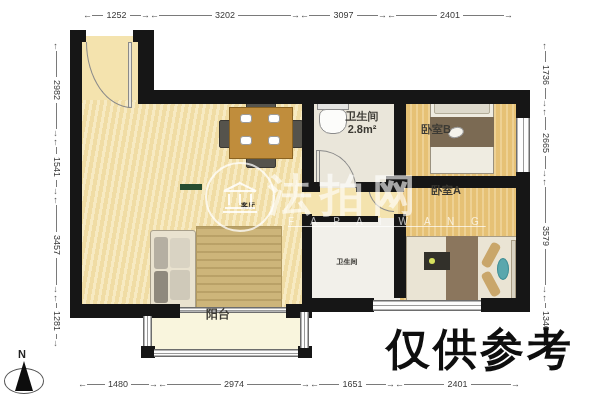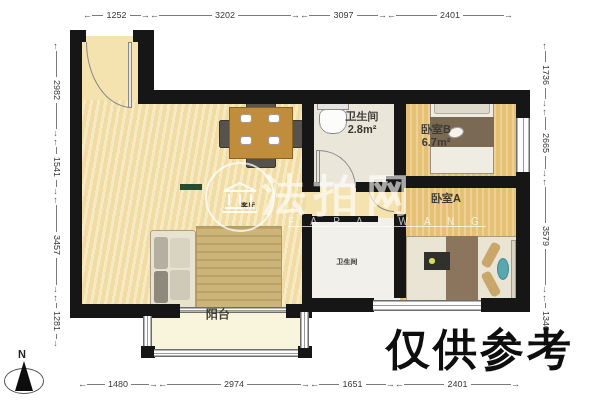--- a/index.html
+++ b/index.html
@@ -138,43 +138,42 @@
   <div class="wall" style="left:298px;top:346px;width:14px;height:12px;"></div>
   <div class="win-v" style="left:300px;top:312px;width:9px;height:36px;"></div>
 
   <div class="room-label tiny" style="left:233px;top:202px;width:30px;">客厅</div>
   <div class="room-label" style="left:322px;top:110px;width:80px;">
     <div>卫生间</div>
     <div class="area">2.8m²</div>
   </div>
   <div class="room-label" style="left:398px;top:123px;width:76px;">
     <div>卧室B</div>
-    <div class="area">6.7m²</div>
-  </div>
-  <div class="room-label" style="left:412px;top:192px;width:68px;">
+  </div>
+  <div class="room-label" style="left:412px;top:184px;width:68px;">
     <div>卧室A</div>
   </div>
   <div class="room-label tiny" style="left:326px;top:258px;width:42px;">卫生间</div>
   <div class="room-label" style="left:180px;top:308px;width:76px;font-size:12px;">
     <div>阳台</div>
   </div>
 
   <div class="wm-circle" style="left:205px;top:162px;">
     <svg width="38" height="32" viewBox="0 0 38 32">
       <g stroke="rgba(255,255,255,0.85)" stroke-width="2" fill="none">
         <polygon points="19,2 3,10 35,10"></polygon>
         <line x1="8" y1="13" x2="8" y2="24"></line>
         <line x1="19" y1="13" x2="19" y2="24"></line>
         <line x1="30" y1="13" x2="30" y2="24"></line>
         <line x1="4" y1="27" x2="34" y2="27"></line>
         <line x1="2" y1="31" x2="36" y2="31"></line>
       </g>
     </svg>
   </div>
-  <div class="wm-text" style="left:262px;top:166px;">法拍网</div>
+  <div class="wm-text" style="left:268px;top:166px;">法拍网</div>
   <div class="wm-sub" style="left:288px;top:216px;text-decoration:underline;">F A P A I W A N G</div>
   <div class="disclaimer" style="left:386px;top:320px;">仅供参考</div>
 
   <div class="compass-n" style="left:18px;top:348px;">N</div>
   <div class="compass-ellipse" style="left:4px;top:368px;"></div>
   <div class="compass-arrow" style="left:15px;top:361px;"></div>
 
   <div class="dim" style="left:83px;top:8px;width:67px;">
     <span class="ar">←</span>
       <span class="ln"></span>

